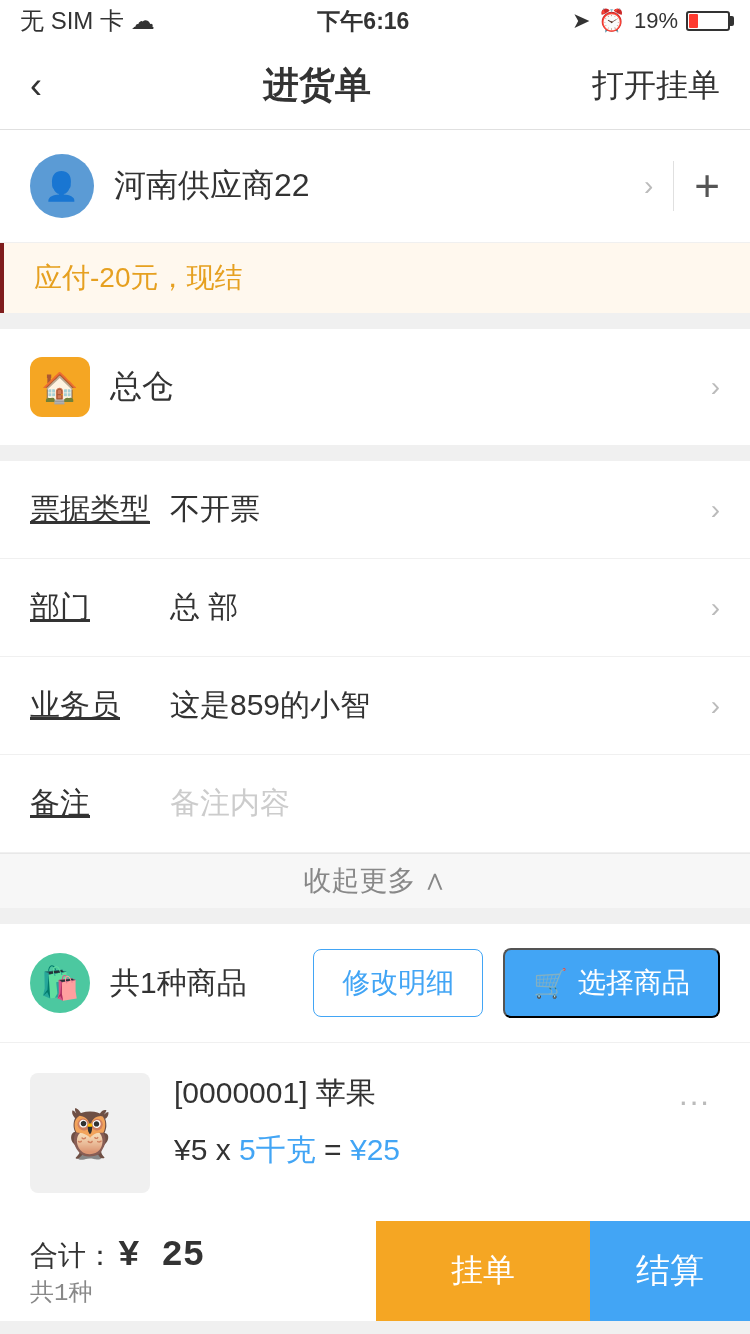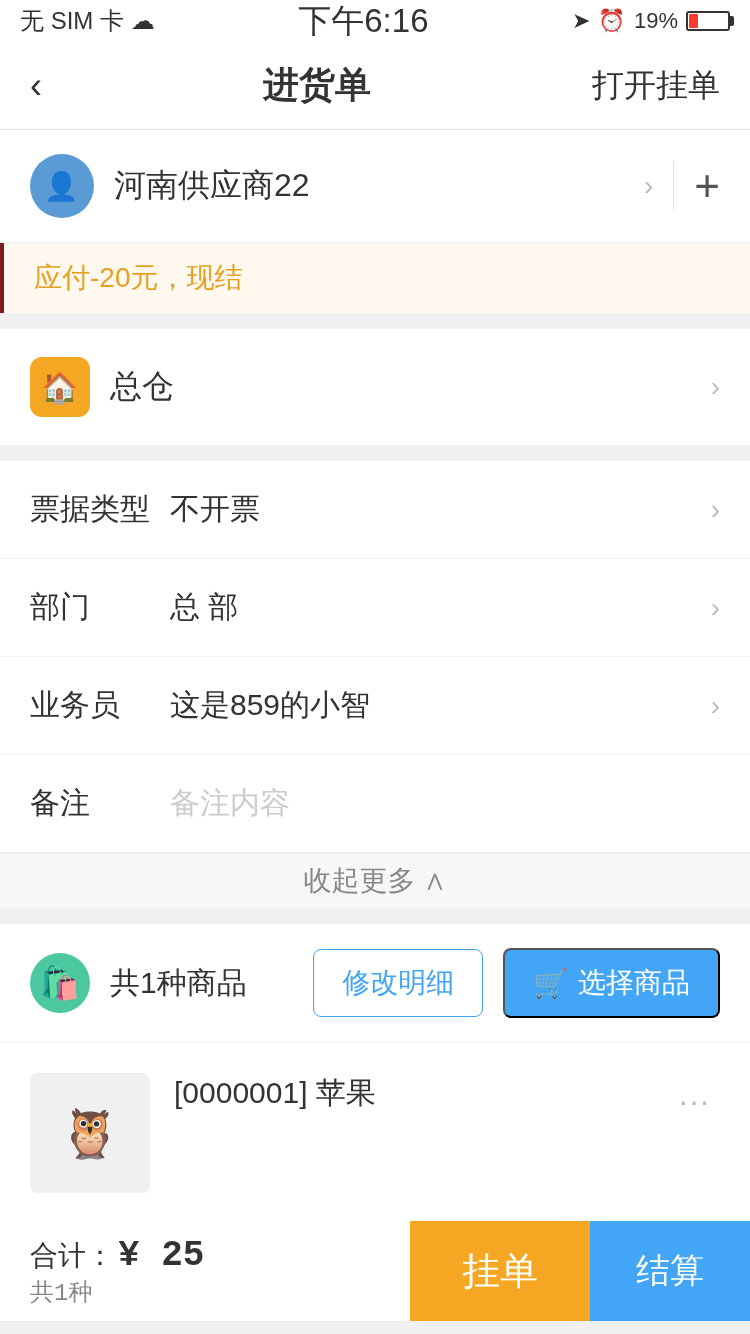--- a/index.html
+++ b/index.html
@@ -18,21 +18,21 @@
     .status-bar {
       height: 42px;
       background: #fff;
       display: flex;
       align-items: center;
       justify-content: space-between;
       padding: 0 20px;
       font-size: 24px;
     }
     .status-left { display: flex; align-items: center; gap: 8px; }
-    .status-center { font-weight: 400; font-size: 33px; }
+    .status-center { font-weight: 700; font-size: 23px; }
     .status-right { display: flex; align-items: center; gap: 8px; font-size: 22px; }
     .battery {
       width: 44px; height: 20px; border: 2px solid #333; border-radius: 3px; position: relative; display: inline-flex; align-items: center;
     }
     .battery::after {
       content: ''; position: absolute; right: -6px; top: 50%; transform: translateY(-50%);
       width: 4px; height: 10px; background: #333; border-radius: 0 2px 2px 0;
     }
     .battery-fill {
       height: 14px; width: 22%; background: #ff3b30; border-radius: 1px; margin-left: 1px;
@@ -105,21 +105,21 @@
     .row-label { flex: 1; font-size: 32px; color: #333; }
 
     
     .form-row {
       display: flex;
       align-items: center;
       padding: 28px 30px;
       background: #fff;
       border-bottom: 1px solid #f0f0f0;
     }
-    .form-label { width: 140px; font-size: 30px; color: #333; flex-shrink: 0; }
+    .form-label { width: 140px; font-size: 30px; color: #333; flex-shrink: 0; text-decoration: underline; }
     .form-value { flex: 1; font-size: 30px; color: #333; }
     .form-placeholder { flex: 1; font-size: 30px; color: #ccc; }
 
     
     .collapse-btn {
       display: flex;
       align-items: center;
       justify-content: center;
       padding: 8px;
       background: #f7f7f7;
@@ -190,25 +190,25 @@
       flex: 1;
       display: flex;
       flex-direction: column;
       justify-content: center;
       padding: 0 30px;
       background: #fff;
     }
     .total-amount { font-size: 36px; font-weight: 600; color: #333; }
     .total-count { font-size: 24px; color: #888; }
     .action-btn-hang {
-      width: 180px;
+      width: 214px;
       background: #f5a623;
       color: #fff;
       display: flex; align-items: center; justify-content: center;
-      font-size: 38px; cursor: pointer;
+      font-size: 32px; cursor: pointer;
     }
     .action-btn-settle {
       width: 160px;
       background: #42a5f5;
       color: #fff;
       display: flex; align-items: center; justify-content: center;
       font-size: 34px; cursor: pointer;
     }
   </style>
 </head>
@@ -305,20 +305,27 @@
 
     <div class="product-item">
       <div class="product-thumb">
         <span class="product-thumb-owl">🦉</span>
       </div>
       <div class="product-info">
         <div class="product-name">
           <span>[0000001]</span>
           <span>苹果</span>
         </div>
+        <div class="product-price">
+          <span>¥5</span>
+          <span> x </span>
+          <span class="price-highlight">5千克</span>
+          <span> = </span>
+          <span class="price-highlight">¥25</span>
+        </div>
       </div>
       <span class="product-more">···</span>
     </div>
   </div>
 
 </div>
 
 <div style="height: 100px;"></div>
 
 <div class="bottom-bar">

